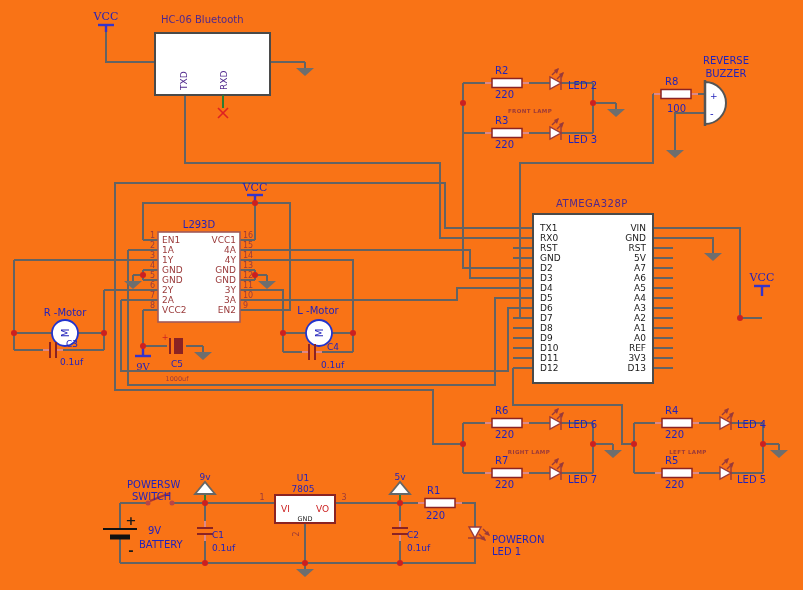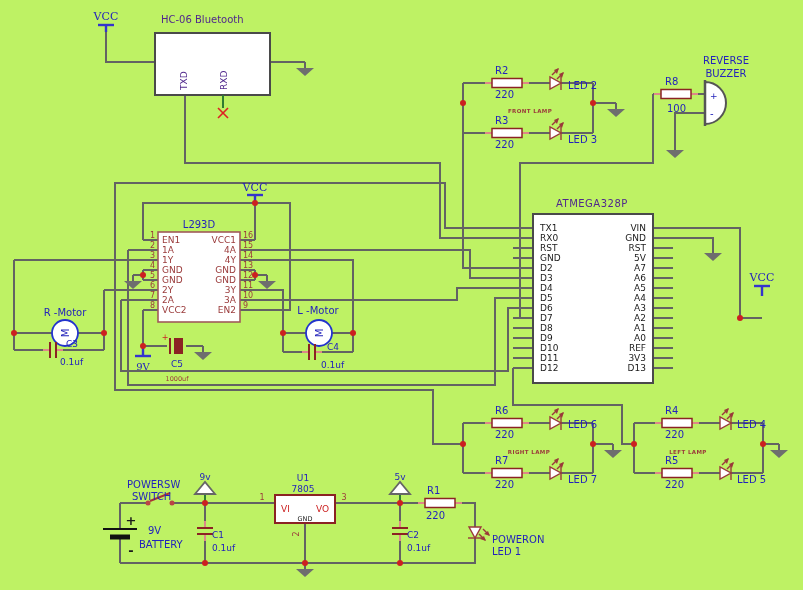--- a/index.html
+++ b/index.html
@@ -1,16 +1,16 @@
 <!DOCTYPE html>
 <html><head>
 <meta charset="utf-8">
 <style>
   html,body{margin:0;padding:0;background:#ffffff;}
-  .stage{width:803px;height:590px;position:relative;background:#bef264;overflow:hidden;}
+  .stage{width:803px;height:590px;position:relative;background:#f97316;overflow:hidden;}
   svg text{font-family:"DejaVu Sans",sans-serif;}
   .ser{font-family:"DejaVu Serif",serif;}
   .b{fill:#2323bb}.p{fill:#50288c}.m{fill:#9a3a3a}.k{fill:#1a1a1a}.r{fill:#cc2222}
   .s5{font-size:5.5px;font-weight:bold;letter-spacing:.4px}
   .s6{font-size:6.5px}.s8{font-size:8px}.s9{font-size:9px}
   .s10{font-size:10px}.s11{font-size:11px}.s13{font-size:13px;font-weight:bold}
   .mid{text-anchor:middle}.end{text-anchor:end}
   .w{stroke:#636363;stroke-width:2;fill:none}
   .bw{stroke:#3434cc;stroke-width:2.4;fill:none}
   .gw{stroke:#2e7d32;stroke-width:2;fill:none}

